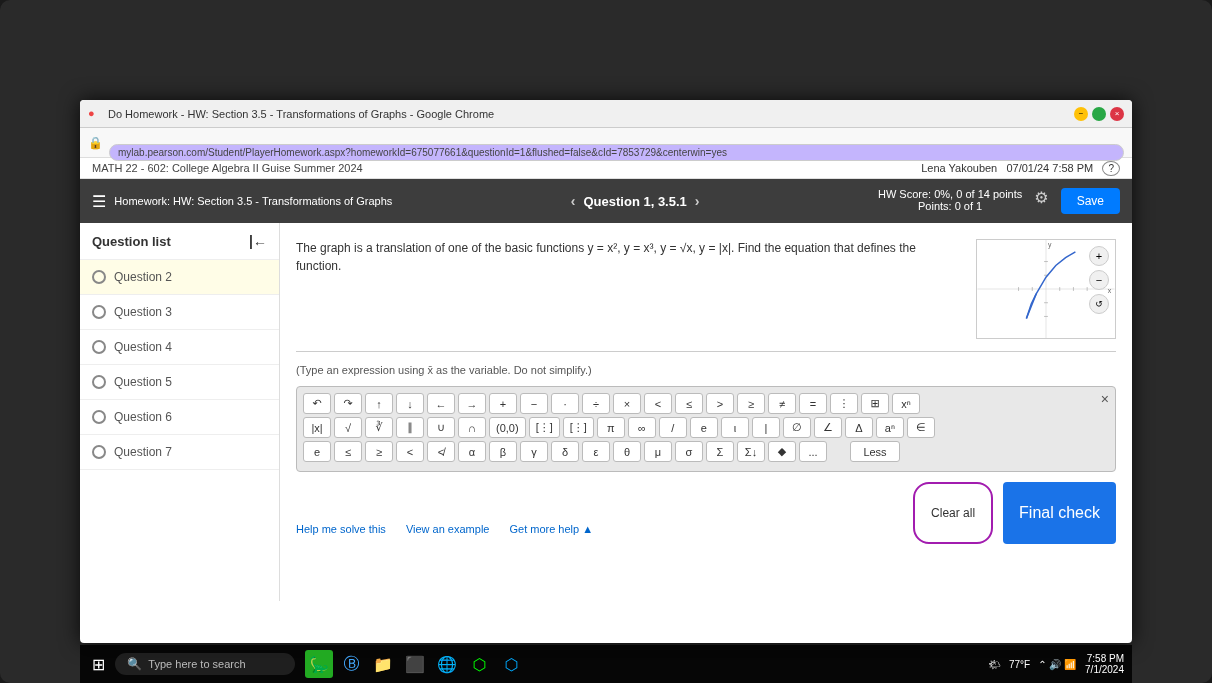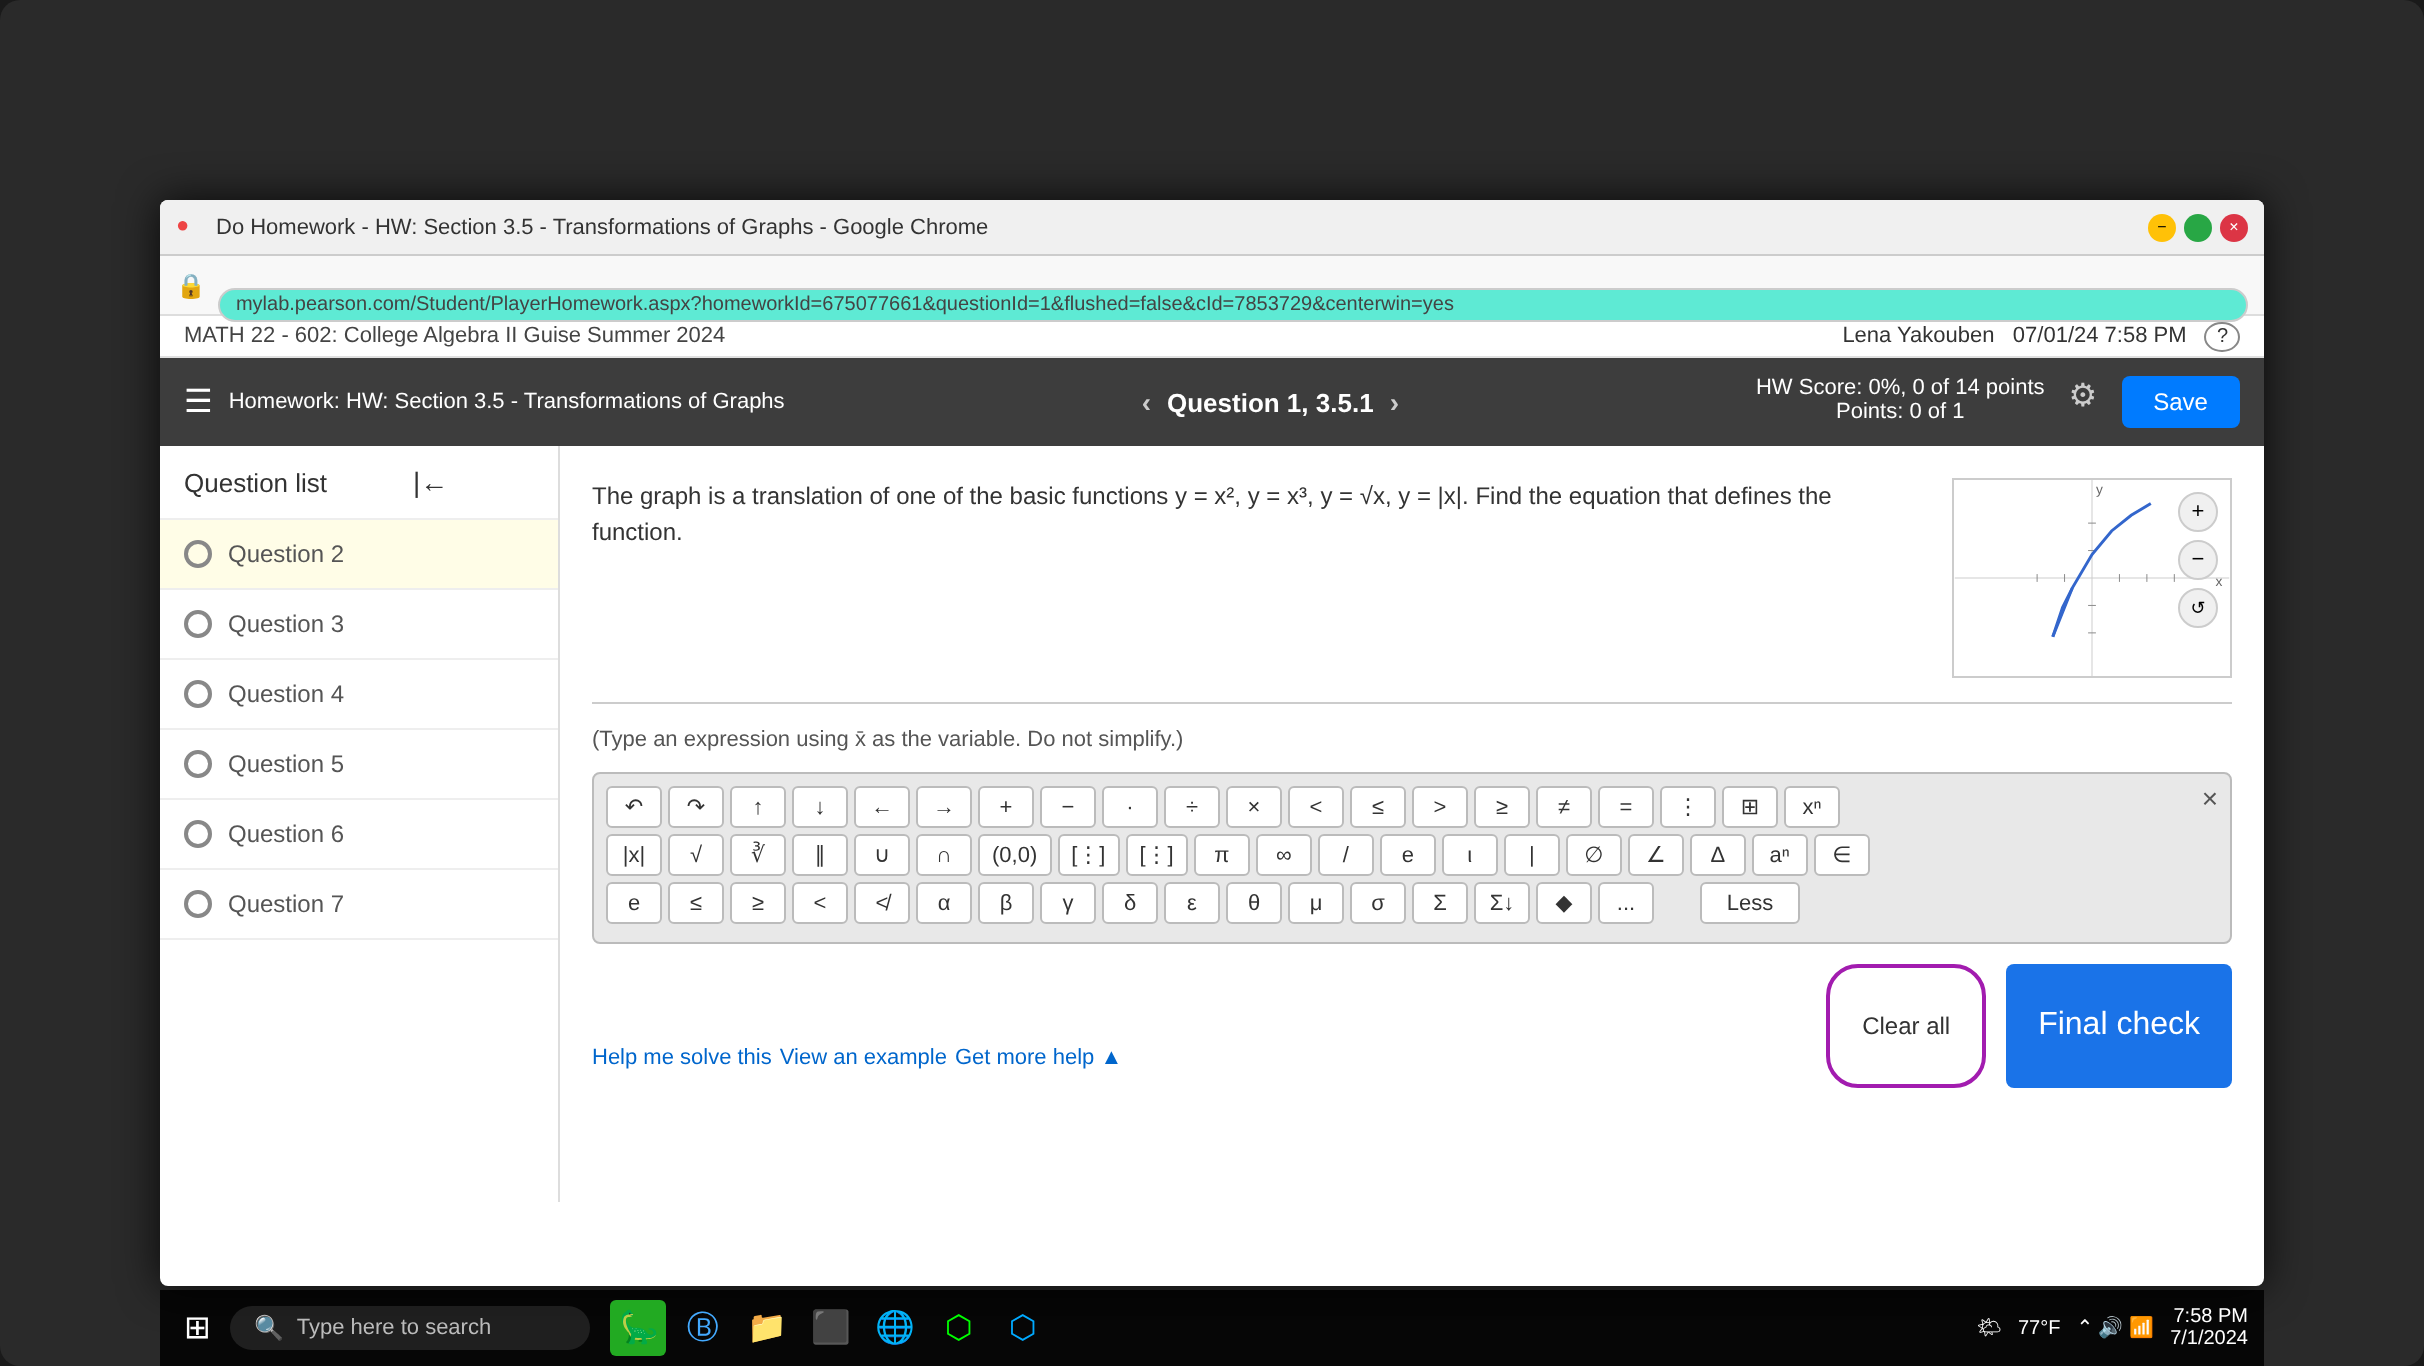--- a/index.html
+++ b/index.html
@@ -51,21 +51,21 @@
       height: 30px;
       display: flex;
       align-items: center;
       padding: 0 8px;
       border-bottom: 1px solid #ddd;
       font-size: 10px;
       color: #555;
     }
     .address-input {
       flex: 1;
-      background: #5eead4;
+      background: #c4b5fd;
       border: 1px solid #ccc;
       border-radius: 10px;
       padding: 2px 8px;
       font-size: 10px;
       color: #444;
       margin-top: 20px;
     }
 
     
     .app-header {
@@ -115,27 +115,26 @@
     .sidebar {
       width: 200px;
       background: #fff;
       border-right: 1px solid #ddd;
       overflow-y: auto;
       flex-shrink: 0;
     }
     .sidebar-header {
       display: flex;
       align-items: center;
-      justify-content: flex-start;
+      justify-content: space-between;
       padding: 10px 12px;
       font-size: 13px;
-      font-weight: 400;
+      font-weight: 700;
       color: #333;
       border-bottom: 1px solid #eee;
-      gap: 43px;
     }
     .question-item {
       padding: 10px 12px;
       display: flex;
       align-items: center;
       gap: 8px;
       font-size: 12px;
       color: #555;
       border-bottom: 1px solid #eee;
       cursor: pointer;
@@ -220,21 +219,21 @@
       border: 1px solid #bbb;
       border-radius: 3px;
       padding: 3px 6px;
       font-size: 11px;
       cursor: pointer;
       min-width: 28px;
       text-align: center;
       color: #333;
     }
     .kb-btn-wide { min-width: 50px; margin-left: 20px; }
-    .help-links { display: flex; gap: 4px; font-size: 12px; color: #0066cc; cursor: pointer; margin-top: 32px; }
+    .help-links { display: flex; gap: 20px; font-size: 12px; color: #0066cc; cursor: pointer; margin-top: 32px; }
     .keyboard-actions { display: flex; gap: 10px; }
     .clear-btn {
       background: #fff;
       border: 2px solid #a21caf;
       border-radius: 16px;
       padding: 5px 16px;
       font-size: 12px;
       cursor: pointer;
       color: #333;
     }

